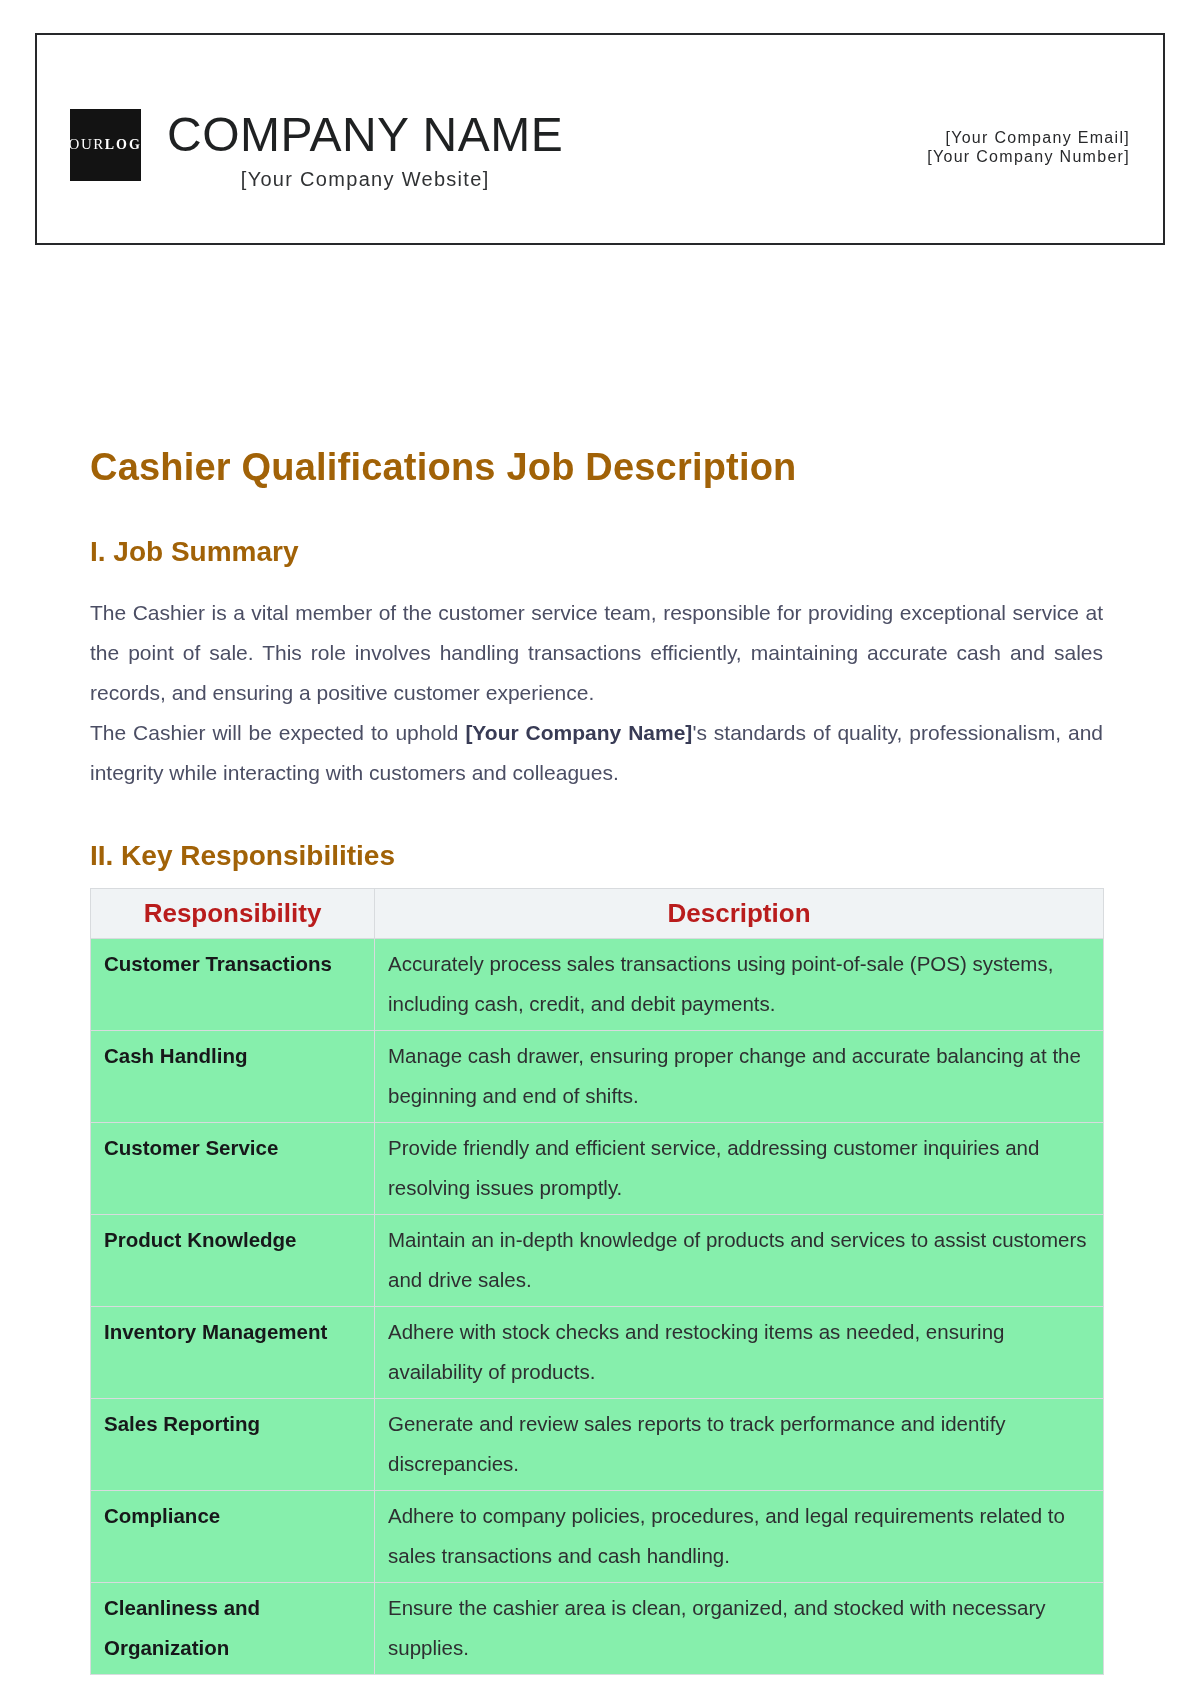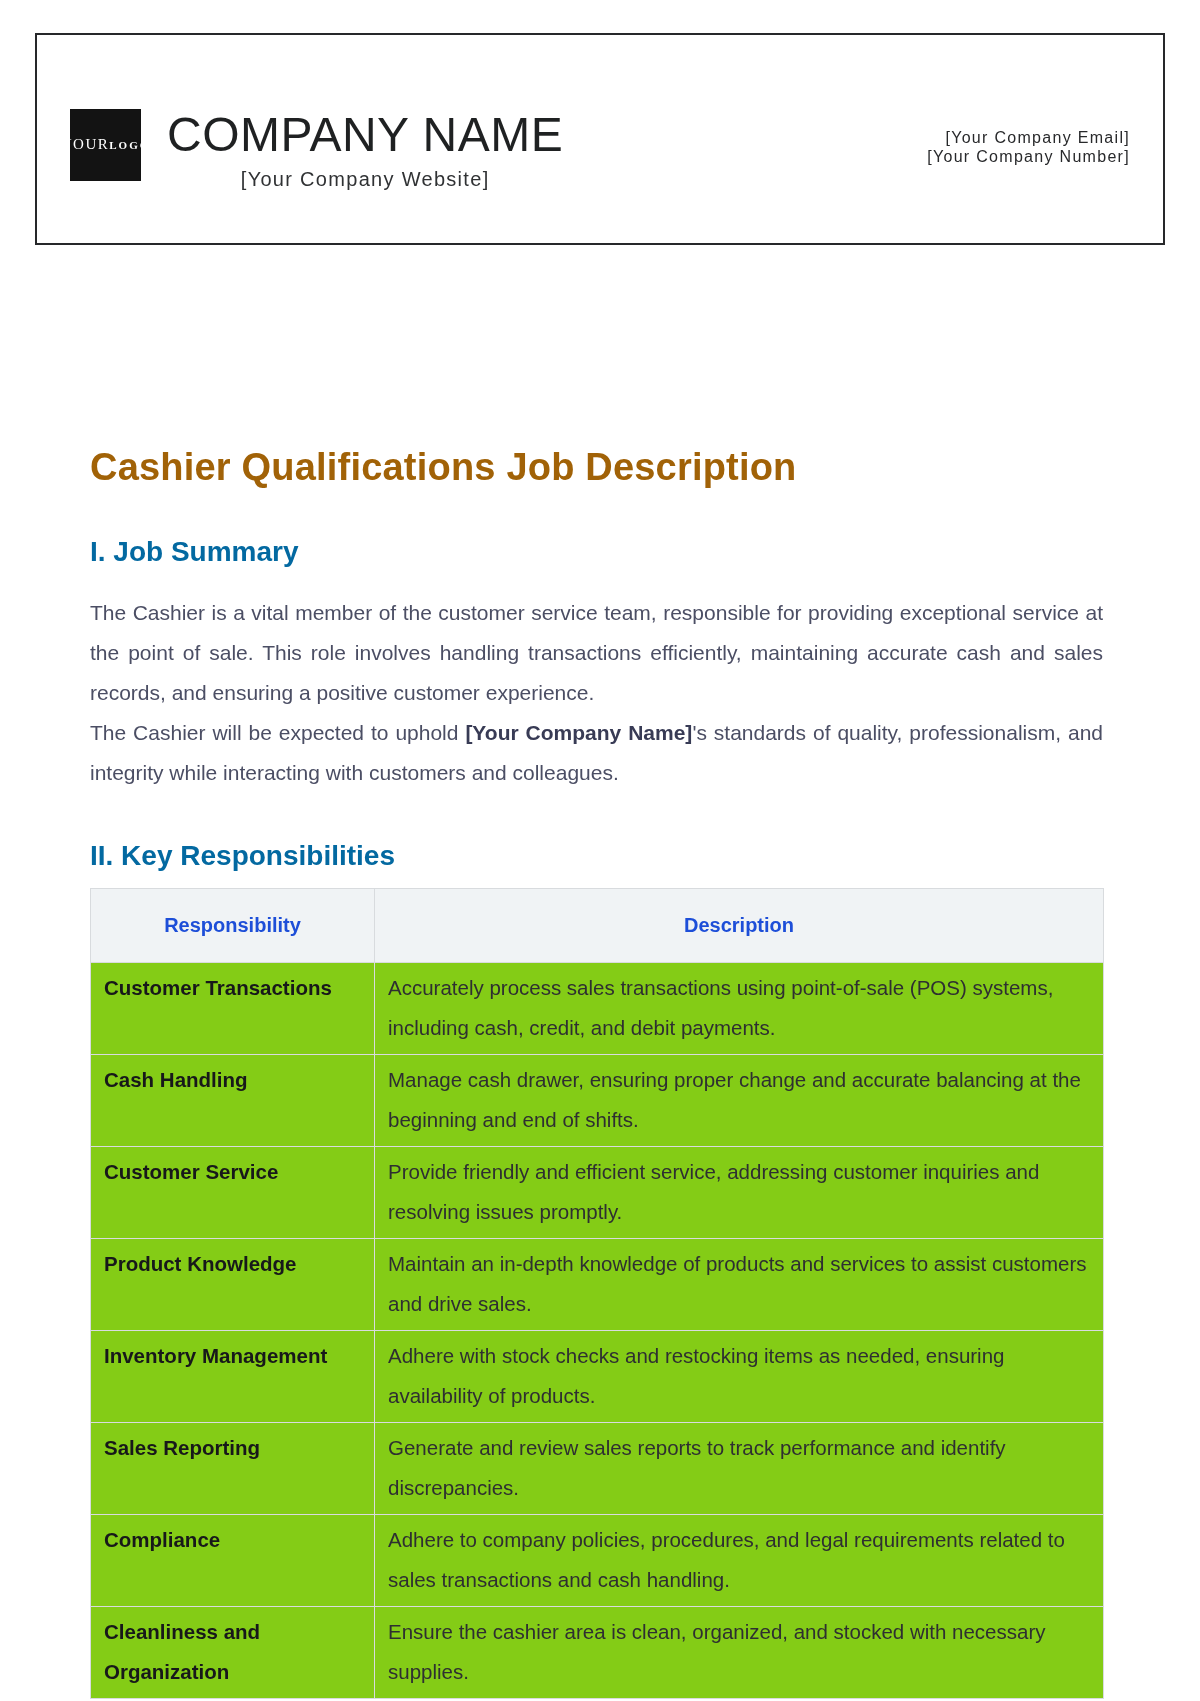--- a/index.html
+++ b/index.html
@@ -29,21 +29,21 @@
   .logo-box {
     width: 71px; height: 72px;
     background: #131313;
     color: #ffffff;
     display: flex; flex-direction: row;
     align-items: center; justify-content: center;
     font-family: "Liberation Serif", serif;
     flex: none;
   }
   .logo-line1 { font-size: 15px; letter-spacing: 1.5px; line-height: 1.05; }
-  .logo-line2 { font-size: 11px; font-weight: 700; letter-spacing: 2px; line-height: 1.1; }
+  .logo-line2 { font-size: 14px; font-weight: 700; letter-spacing: 2px; line-height: 1.1; }
   .company-block { margin-left: 26px; margin-top: 2px; }
   .company-name {
     font-size: 48px; line-height: 1;
     color: #1f2122; letter-spacing: 0.5px;
     white-space: nowrap;
   }
   .company-website {
     margin-top: 9px;
     font-size: 20px; color: #303234; letter-spacing: 1.3px; text-align: center;
   }
@@ -59,21 +59,21 @@
     position: absolute;
     left: 90px; top: 446px; width: 1013px;
     text-align: left;
     font-size: 38px; font-weight: 700;
     color: #a16207;
     letter-spacing: 0.2px;
   }
   .section-heading {
     position: absolute; left: 90px;
     font-size: 28px; font-weight: 700;
-    color: #0369a1;
+    color: #a16207;
   }
   .heading-job-summary { top: 536px; }
   .heading-key-resp   { top: 840px; }
 
   .summary-block {
     position: absolute;
     left: 90px; top: 593px; width: 1013px;
     font-size: 21px; line-height: 40px;
     color: #4b4e64;
     text-align: justify;
@@ -84,34 +84,34 @@
   
   .resp-table {
     position: absolute;
     left: 90px; top: 888px;
     width: 1013px;
     border-collapse: collapse;
     table-layout: fixed;
   }
   .resp-table th {
     background: #f0f3f5;
-    color: #1d4ed8;
-    font-size: 20px; font-weight: 700;
+    color: #b91c1c;
+    font-size: 26px; font-weight: 700;
     height: 49px;
     border: 1px solid #d8dbde;
     text-align: center;
-    padding: 12px;
+    padding: 0;
   }
   .resp-table td {
     border: 1px solid #d8dbde;
     font-size: 20.5px;
     line-height: 40px;
     padding: 5px 13px 6px 13px;
     vertical-align: top;
-    background: #84cc16;
+    background: #86efac;
   }
   .resp-table td.cell-resp { font-weight: 700; color: #17181a; }
   .resp-table td.cell-desc { color: #2e2f31; }
 </style>
 </head>
 <body>
 
 <div class="page">
 
   <div class="header-box">

